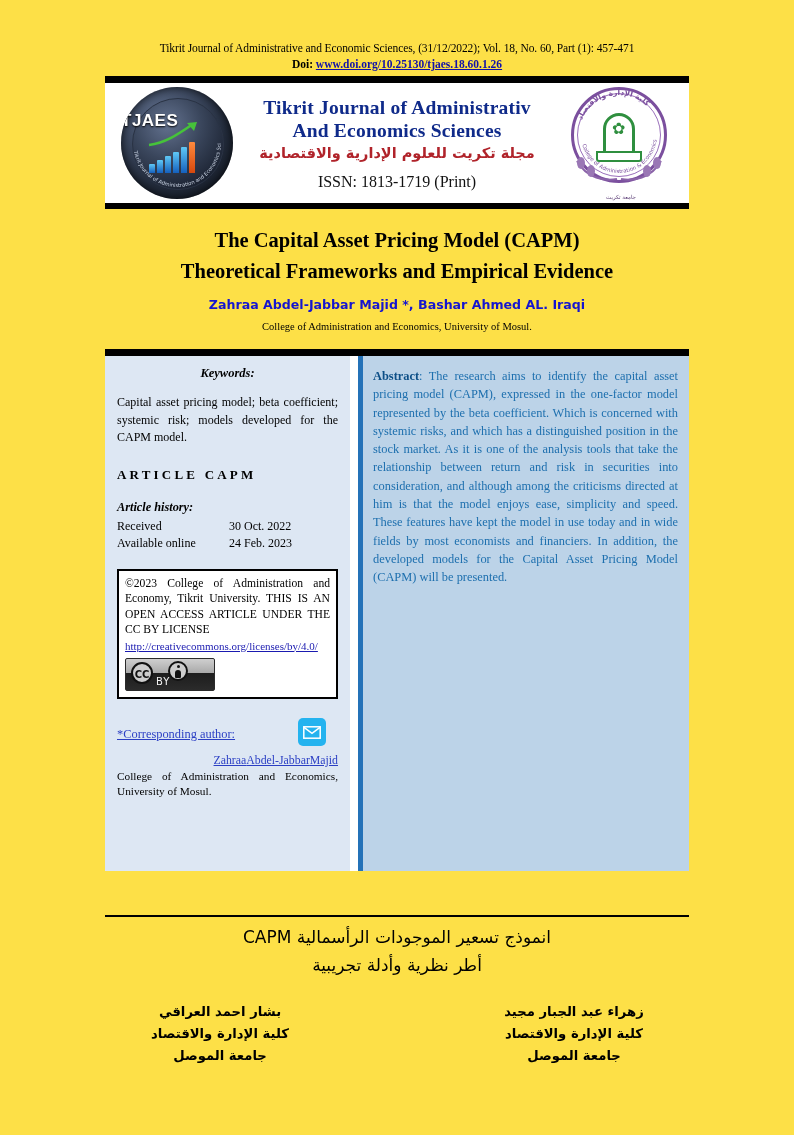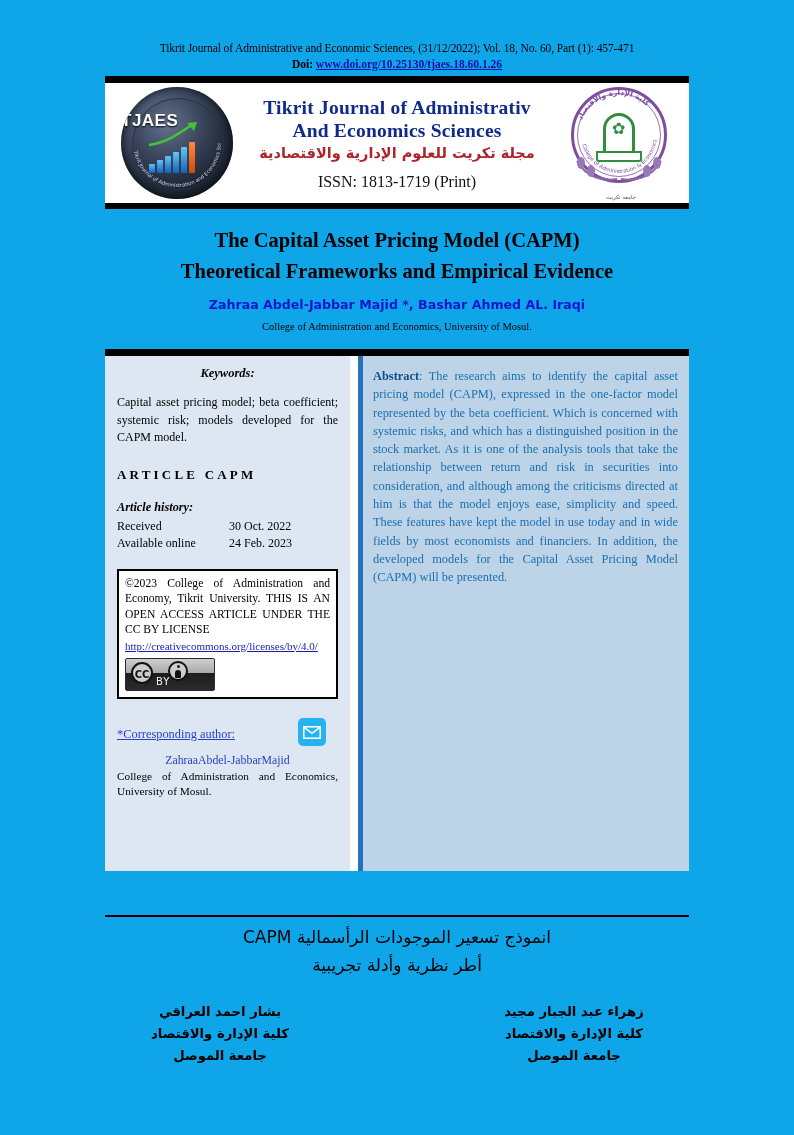--- a/index.html
+++ b/index.html
@@ -13,21 +13,21 @@
     font-family: "Liberation Serif", serif;
     color: #000000;
     position: relative;
     overflow: hidden;
   }
 
   .page {
     width: 794px;
     height: 1135px;
     position: relative;
-    background: #0ea5e9;
+    background: #fde047;
   }
 
   
   .runhead {
     padding-top: 42px;
     text-align: center;
   }
   .runhead-line {
     font-family: "Liberation Serif", serif;
     font-size: 11.5px;
@@ -435,21 +435,22 @@
     display: flex;
     align-items: center;
     justify-content: center;
   }
   .corr-name {
     margin-top: 11px;
     font-family: "Liberation Serif", serif;
     font-size: 11.8px;
     color: #2b3fc4;
     display: flex;
-    justify-content: center;
+    justify-content: flex-end;
+    text-decoration: underline;
   }
   .corr-aff {
     font-family: "Liberation Serif", serif;
     font-size: 11.3px;
     line-height: 15px;
     color: #000;
     text-align: justify;
     margin-top: 1px;
   }
 

